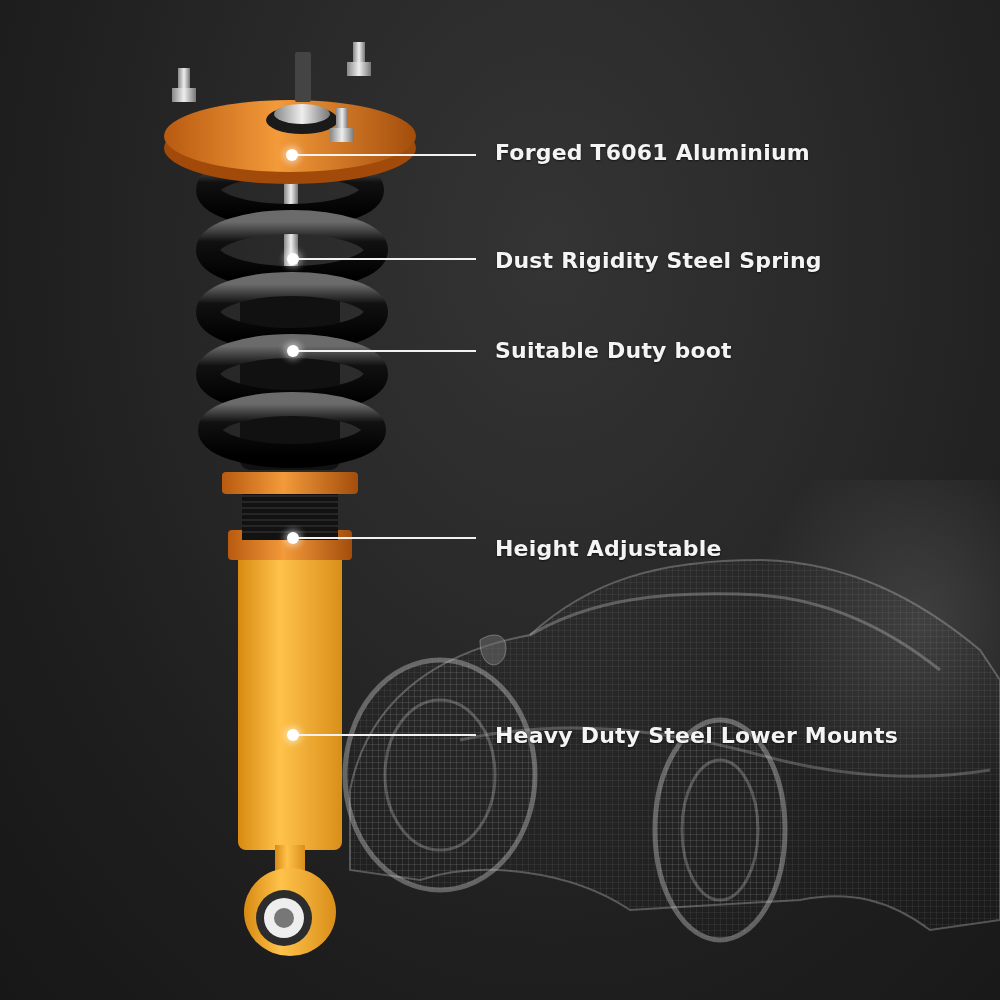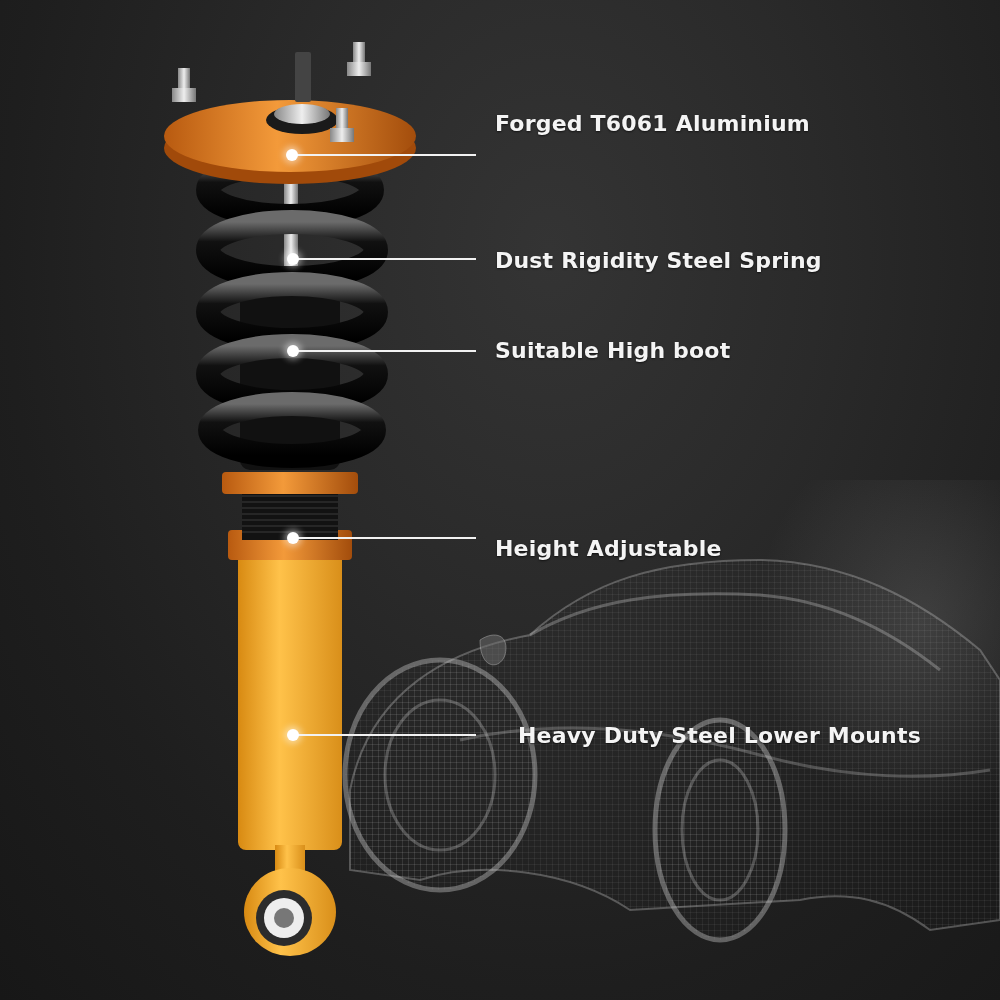--- a/index.html
+++ b/index.html
@@ -112,41 +112,41 @@
       <rect x="203" y="2" width="12" height="28" fill="url(#chrome)"></rect>
         <rect x="197" y="22" width="24" height="14" fill="url(#chrome)"></rect>
       <rect x="186" y="68" width="12" height="28" fill="url(#chrome)"></rect>
         <rect x="180" y="88" width="24" height="14" fill="url(#chrome)"></rect>
     </g>
   </svg>
 
   <div>
     <div class="callout-line" style="left:292px; top:154px; width:184px;"></div>
     <div class="callout-dot" style="left:292px; top:155px;"></div>
-    <div class="label" style="left:495px; top:107px;">
+    <div class="label" style="left:495px; top:136px;">
       <span class="sub">Forged T6061 Aluminium</span>
     </div>
   </div>
 
   <div>
     <div class="callout-line" style="left:293px; top:258px; width:183px;"></div>
     <div class="callout-dot" style="left:293px; top:259px;"></div>
     <div class="label" style="left:495px; top:244px;">Dust Rigidity Steel Spring</div>
   </div>
 
   <div>
     <div class="callout-line" style="left:293px; top:350px; width:183px;"></div>
     <div class="callout-dot" style="left:293px; top:351px;"></div>
-    <div class="label" style="left:495px; top:334px;">Suitable High boot</div>
+    <div class="label" style="left:495px; top:334px;">Suitable Duty boot</div>
   </div>
 
   <div>
     <div class="callout-line" style="left:293px; top:537px; width:183px;"></div>
     <div class="callout-dot" style="left:293px; top:538px;"></div>
     <div class="label" style="left:495px; top:532px;">Height Adjustable</div>
   </div>
 
   <div>
     <div class="callout-line" style="left:293px; top:734px; width:183px;"></div>
     <div class="callout-dot" style="left:293px; top:735px;"></div>
-    <div class="label" style="left:518px; top:719px;">Heavy Duty Steel Lower Mounts</div>
+    <div class="label" style="left:495px; top:719px;">Heavy Duty Steel Lower Mounts</div>
   </div>
 </div>
 
 </body></html>

